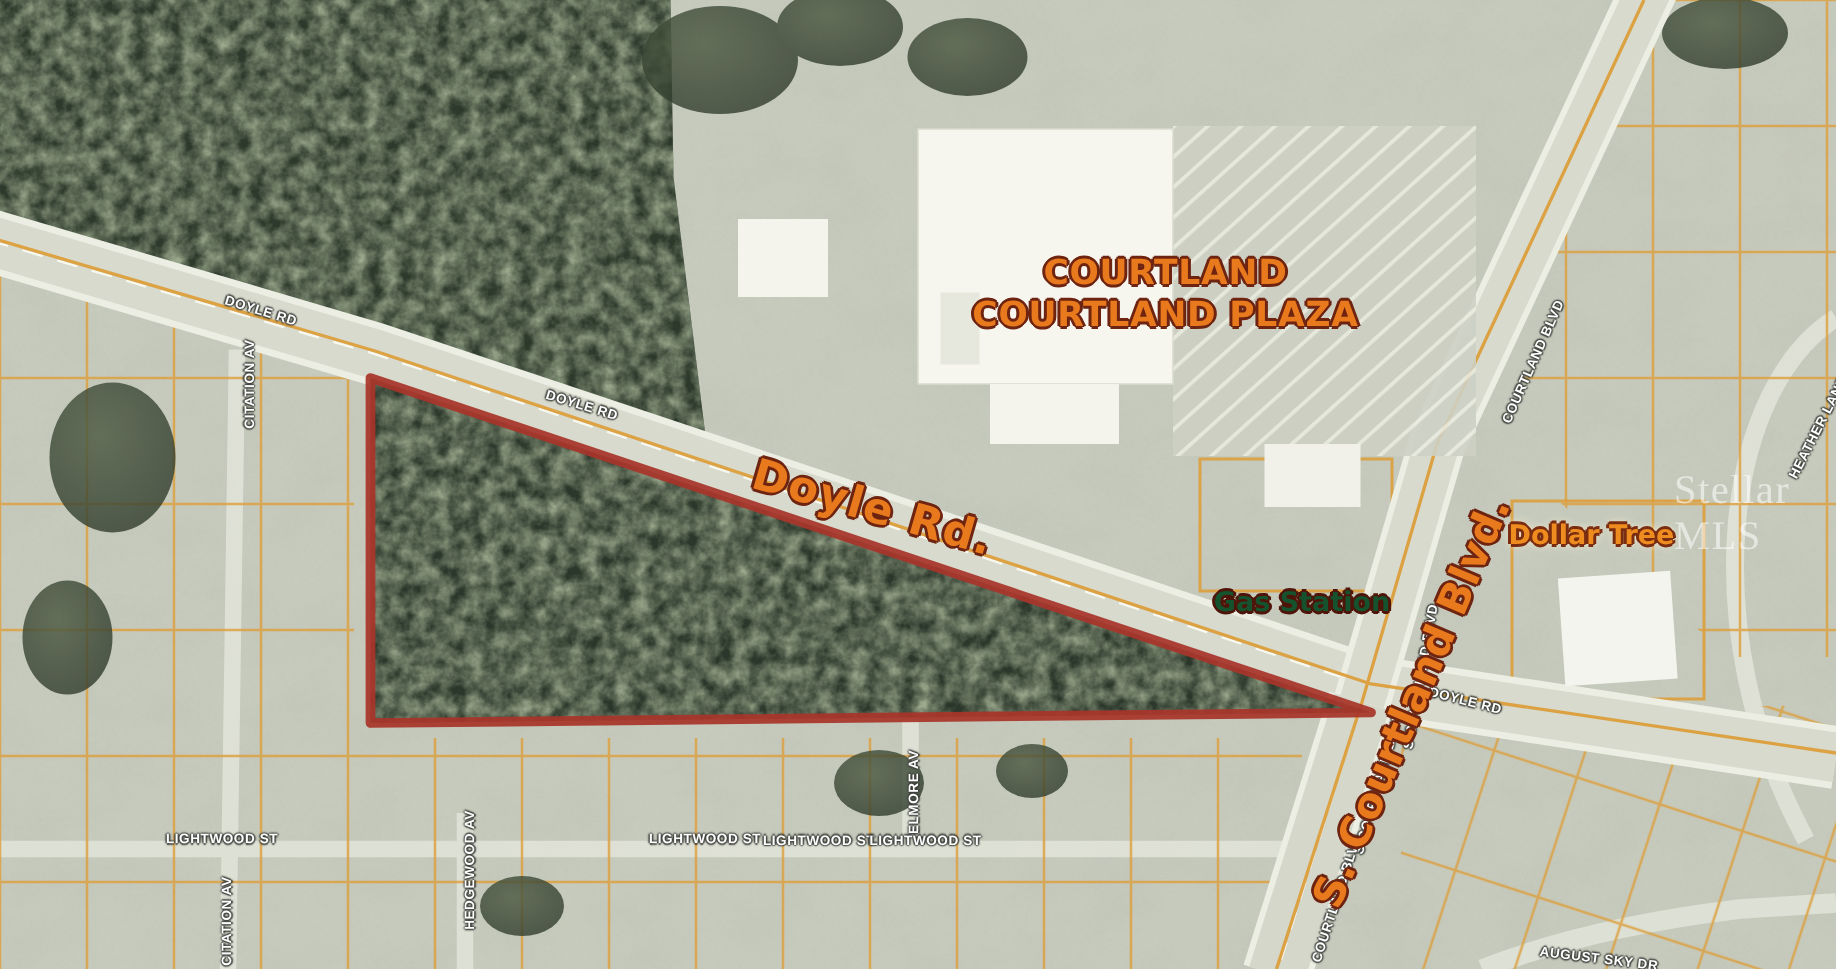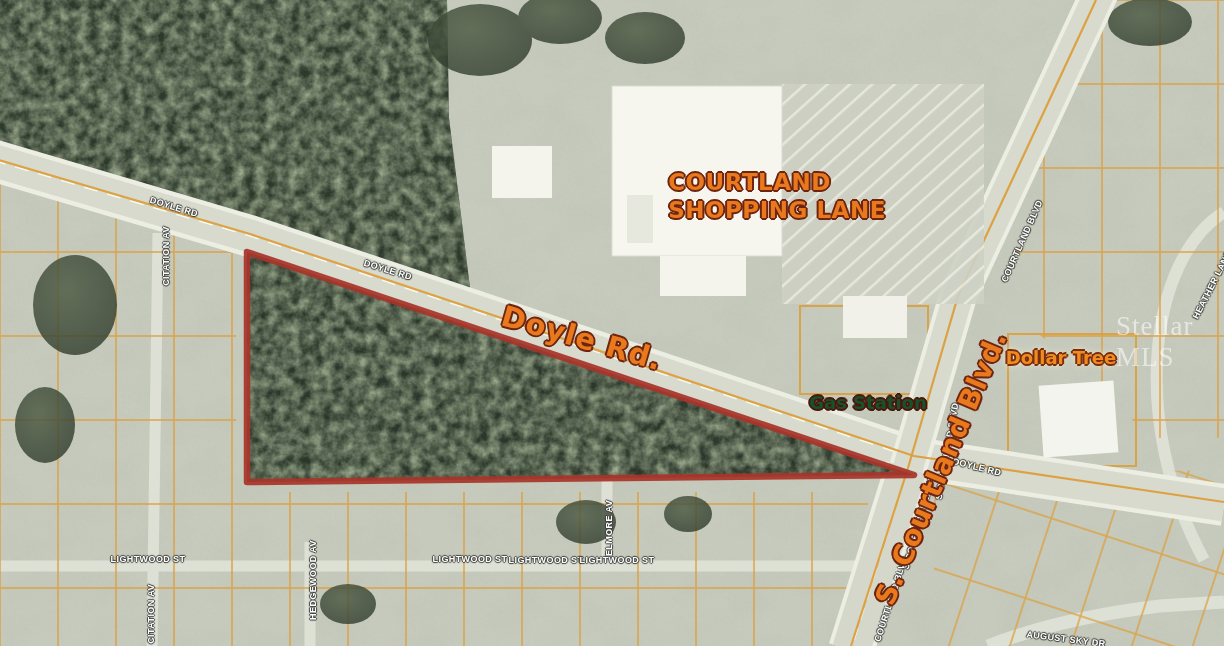--- a/index.html
+++ b/index.html
@@ -12,21 +12,21 @@
   .small{
     font-family:"Liberation Sans",sans-serif;
     font-size:9px;font-weight:bold;color:#ffffff;letter-spacing:0.4px;
     text-shadow:-1px 0 1px #3c3f3a,1px 0 1px #3c3f3a,0 -1px 1px #3c3f3a,0 1px 1px #3c3f3a;
   }
   .big{
     font-weight:bold;color:#e8791d;
     text-shadow:2px 0 0 #6e2410,-2px 0 0 #6e2410,0 2px 0 #6e2410,0 -2px 0 #6e2410,
                 1px 1px 0 #6e2410,-1px 1px 0 #6e2410,1px -1px 0 #6e2410,-1px -1px 0 #6e2410;
   }
-  .plaza{font-size:23px;line-height:28px;letter-spacing:0.5px;text-align:left;}
+  .plaza{font-size:23px;line-height:28px;letter-spacing:0.5px;text-align:center;}
   .doyle{font-size:29px;letter-spacing:1px;}
   .scb{font-size:28px;letter-spacing:0.5px;}
   .gas{
     font-size:18px;color:#14532d;
     text-shadow:2px 0 0 #4f150a,-2px 0 0 #4f150a,0 2px 0 #4f150a,0 -2px 0 #4f150a,
                 1px 1px 0 #4f150a,-1px 1px 0 #4f150a,1px -1px 0 #4f150a,-1px -1px 0 #4f150a;
     margin-top:44px;
   }
   .dollar{
     font-size:18px;color:#ef8c1f;
@@ -176,21 +176,21 @@
   <div class="lbl small" style="left:470px;top:559px;transform:translate(-50%,-50%)">LIGHTWOOD ST</div>
   <div class="lbl small" style="left:546px;top:560px;transform:translate(-50%,-50%)">LIGHTWOOD ST</div>
   <div class="lbl small" style="left:617px;top:560px;transform:translate(-50%,-50%)">LIGHTWOOD ST</div>
   <div class="lbl small" style="left:609px;top:528px;transform:translate(-50%,-50%) rotate(-90deg)">ELMORE AV</div>
   <div class="lbl small" style="left:313px;top:580px;transform:translate(-50%,-50%) rotate(-90deg)">HEDGEWOOD AV</div>
   <div class="lbl small" style="left:1212px;top:285px;transform:translate(-50%,-50%) rotate(-63deg)">HEATHER LANE</div>
   <div class="lbl small" style="left:1066px;top:639px;transform:translate(-50%,-50%) rotate(7deg)">AUGUST SKY DR</div>
 
   <div class="lbl big plaza" style="left:777px;top:196px;transform:translate(-50%,-50%)">
     <div>COURTLAND</div>
-    <div>SHOPPING LANE</div>
+    <div>COURTLAND PLAZA</div>
   </div>
   <div class="lbl big doyle" style="left:582px;top:338px;transform:translate(-50%,-50%) rotate(16deg)">Doyle Rd.</div>
   <div class="lbl big gas" style="left:868px;top:358px;transform:translate(-50%,-50%)">Gas Station</div>
   <div class="lbl big dollar" style="left:1061px;top:357px;transform:translate(-50%,-50%)">Dollar Tree</div>
   <div class="lbl big scb" style="left:941px;top:468px;transform:translate(-50%,-50%) rotate(-67deg)">S. Courtland Blvd.</div>
 
   <div class="wm">Stellar MLS</div>
 
 </div>
 

